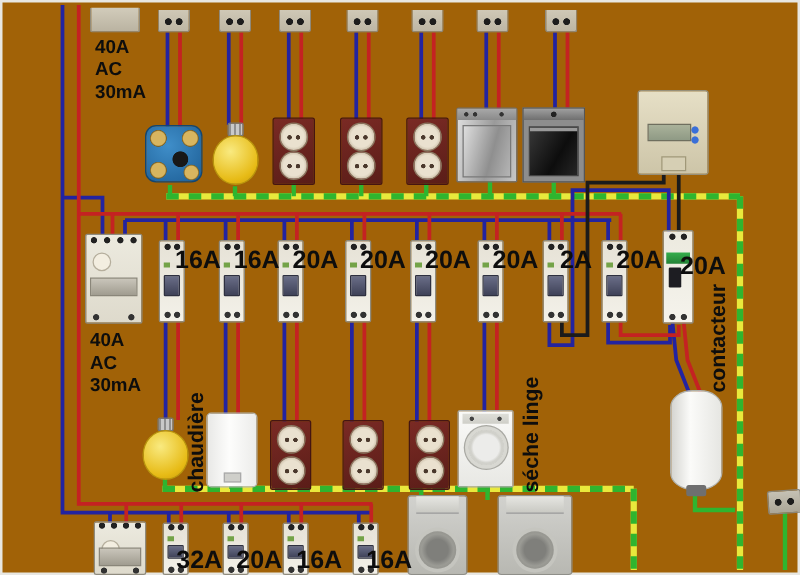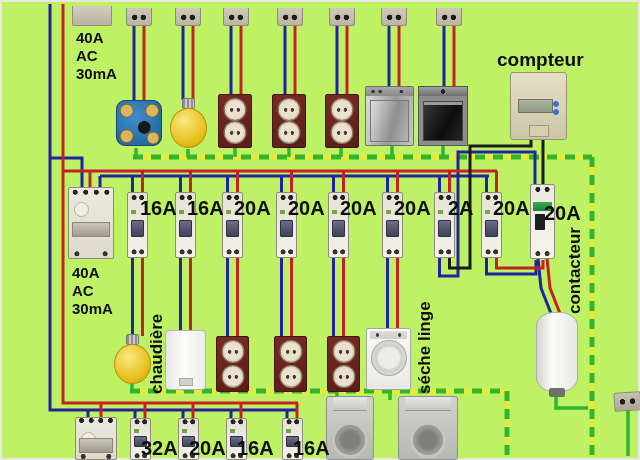--- a/index.html
+++ b/index.html
@@ -1,17 +1,17 @@
 <!DOCTYPE html>
 <html><head>
 <meta charset="utf-8">
 <style>
   html,body{margin:0;padding:0;background:#ffffff;}
   #stage{position:relative;width:640px;height:460px;overflow:hidden;
-         background:#bef264;box-shadow:inset 0 0 0 2px #e8e7e2;
+         background:#a16207;box-shadow:inset 0 0 0 2px #e8e7e2;
          font-family:"Liberation Sans", sans-serif;}
   .wires{position:absolute;left:0;top:0;z-index:1;}
   .dev{position:absolute;box-sizing:border-box;z-index:2;}
   .lab{position:absolute;z-index:4;font-weight:bold;color:#0d0d0d;line-height:1;}
   .amp{font-size:20px;}
   .vlab{transform:rotate(-90deg);transform-origin:0 0;white-space:nowrap;font-size:17px;}
   .mlab{font-size:15px;line-height:18px;}
   .mlab span{display:block;}
 
   
@@ -297,21 +297,20 @@
 
   <div class="dev junction" style="left:116px;top:100px;width:46px;height:46px;"></div>
   <div class="dev bulbcap" style="left:182px;top:98px;width:13px;height:11px;"></div>
   <div class="dev bulbglobe" style="left:170px;top:108px;width:37px;height:40px;"></div>
   <div class="dev outlet" style="left:218px;top:94px;width:34px;height:54px;"></div>
   <div class="dev outlet" style="left:272px;top:94px;width:34px;height:54px;"></div>
   <div class="dev outlet" style="left:325px;top:94px;width:34px;height:54px;"></div>
   <div class="dev dishwasher" style="left:365px;top:86px;width:49px;height:60px;"></div>
   <div class="dev oven" style="left:418px;top:86px;width:50px;height:60px;"></div>
 
-  <div class="lab" style="left:497px;top:50px;font-size:19px;">compteur</div>
   <div class="dev compteur" style="left:510px;top:72px;width:57px;height:68px;"></div>
 
   <div class="dev rcd" style="left:68px;top:187px;width:46px;height:72px;"></div>
   <div class="lab mlab" style="left:72px;top:264px;">
     <span>40A</span>
     <span>AC</span>
     <span>30mA</span>
   </div>
 
   <div class="dev breaker" style="left:127px;top:192px;width:21px;height:66px;"></div>

